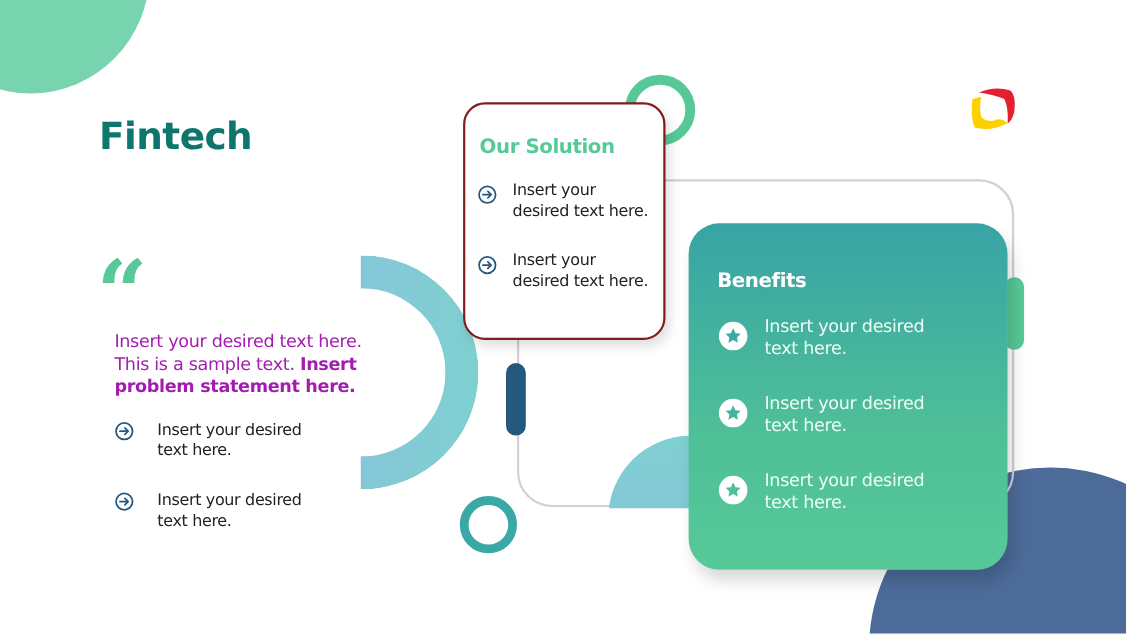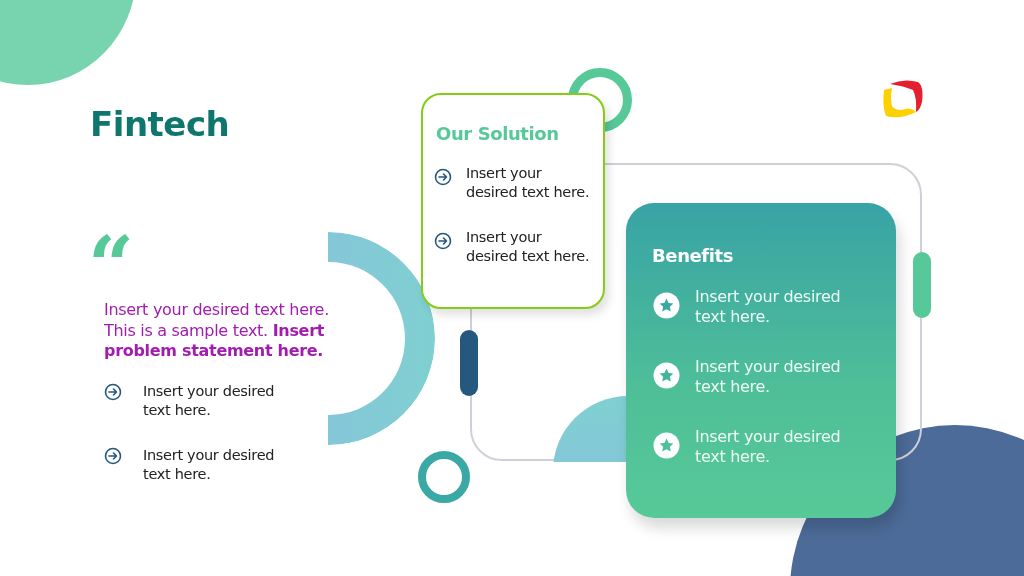--- a/index.html
+++ b/index.html
@@ -18,24 +18,24 @@
   .logo { left:880px; top:76px; width:44px; height:48px; }
 
   .title { left:90px; top:96px; color:#0f766e; font-weight:bold; font-size:34px; line-height:57px; font-family:"DejaVu Sans", sans-serif; letter-spacing:-0.5px; }
   .quote { left:88px; top:226px; color:#57c998; font-family:"DejaVu Serif", serif; font-weight:bold; font-size:80px; line-height:80px; }
   .intro { left:104px; top:300px; width:240px; font-size:16px; line-height:20.5px; color:#a21caf; font-family:"DejaVu Sans", sans-serif; letter-spacing:-0.3px; }
   .intro b { font-weight:bold; }
   .bullet { display:flex; align-items:flex-start; }
   .bullet .ic { width:18px; height:18px; flex:none; }
   .bl-text { font-size:14.5px; line-height:18.5px; color:#222; font-family:"DejaVu Sans", sans-serif; letter-spacing:-0.3px; }
 
-  .solution { left:421px; top:93px; width:184px; height:216px; background:#fff; border:2px solid #84cc16; border-radius:20px; box-sizing:border-box; box-shadow: 4px 6px 10px rgba(0,0,0,0.12); }
+  .solution { left:421px; top:93px; width:184px; height:216px; background:#fff; border:2px solid #7f1d1d; border-radius:20px; box-sizing:border-box; box-shadow: 4px 6px 10px rgba(0,0,0,0.12); }
   .solution-title { position:absolute; left:13px; top:28px; color:#57c998; font-weight:bold; font-size:18px; font-family:"DejaVu Sans", sans-serif; letter-spacing:-0.4px; }
 
-  .benefits { left:626px; top:203px; width:270px; height:315px; border-radius:28px; background:linear-gradient(180deg,#38a3a5 0%,#4fbf98 60%,#57c998 100%); box-shadow: 4px 10px 14px rgba(0,0,0,0.15); }
+  .benefits { left:626px; top:203px; width:270px; height:315px; border-radius:28px; background:linear-gradient(180deg,#38a3a5 0%,#4fbf98 60%,#57c998 100%); box-shadow: 4px 10px 14px rgba(0,0,0,0.15); padding-left: 20px; }
   .benefits-title { position:absolute; left:26px; top:42px; color:#fff; font-weight:bold; font-size:18px; font-family:"DejaVu Sans", sans-serif; letter-spacing:-0.4px; }
   .ben-item { position:absolute; left:27px; display:flex; align-items:flex-start; }
   .ben-item .star { width:27px; height:27px; flex:none; }
   .ben-text { margin-left:15px; color:#eefcf6; font-size:16px; line-height:20px; font-family:"DejaVu Sans", sans-serif; letter-spacing:-0.3px; margin-top:-5px; }
 </style>
 </head>
 <body>
 
 <div class="abs blob-tl"></div>
 <div class="abs blob-br"></div>

